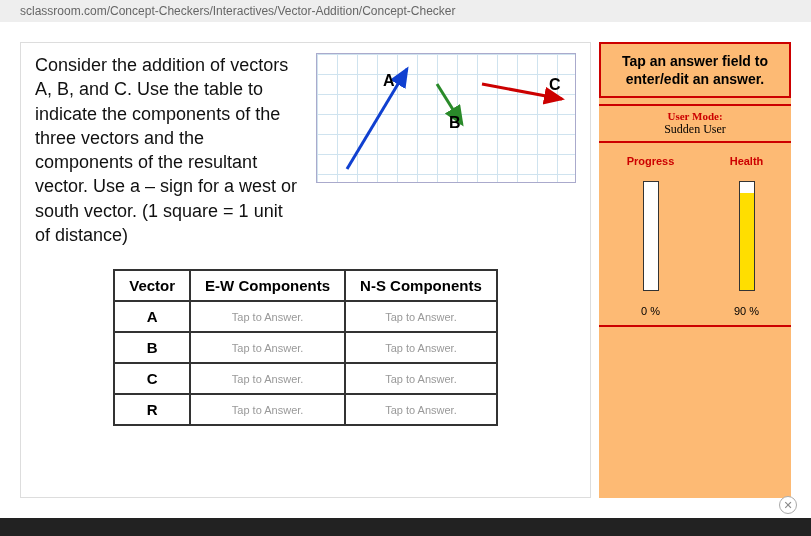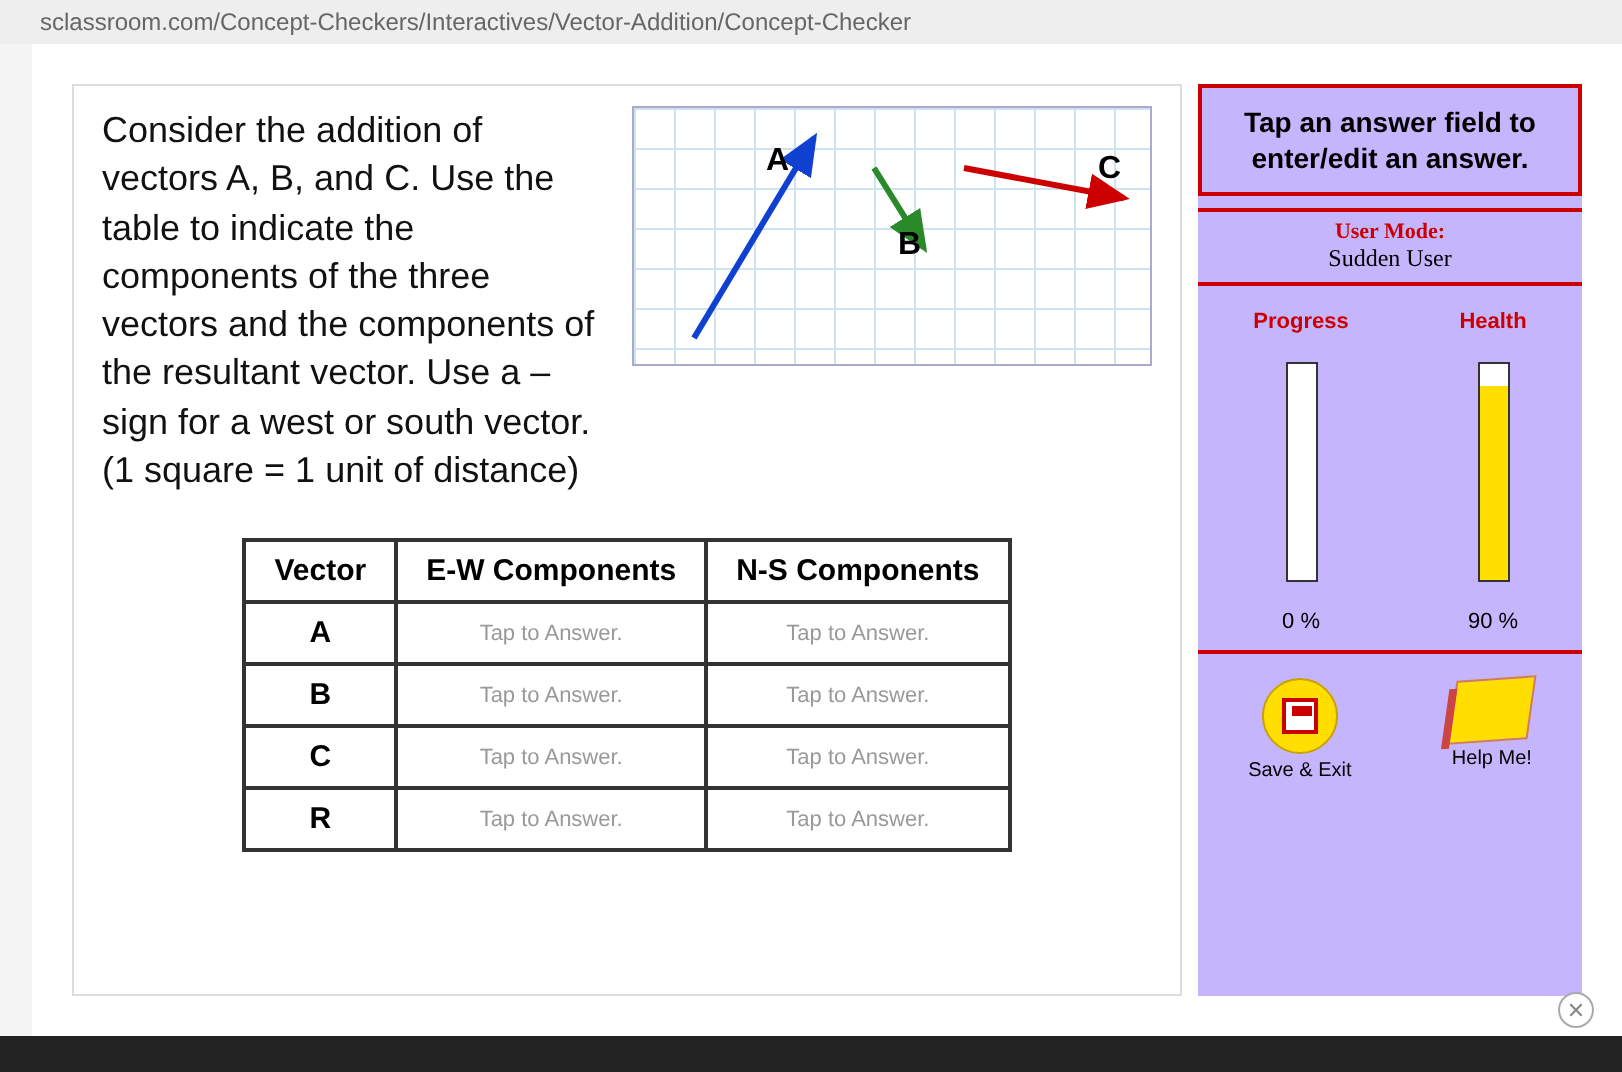--- a/index.html
+++ b/index.html
@@ -16,21 +16,20 @@
     color: #666;
     padding: 4px 20px;
     background: #eee;
   }
   .app {
     display: flex;
     padding: 20px;
     gap: 8px;
     background: #fff;
     height: calc(100% - 40px);
-    margin-left: 16px;
   }
   .left-panel {
     flex: 1;
     background: #fff;
     padding: 10px 14px;
     border: 1px solid #ddd;
   }
   .question-row {
     display: flex;
     gap: 16px;
@@ -75,21 +74,21 @@
     text-align: center;
   }
   .tap-cell {
     color: #999;
     font-size: 11px;
     cursor: pointer;
     min-width: 120px;
   }
   .right-panel {
     width: 192px;
-    background: #c4b5fd;
+    background: #fdba74;
     display: flex;
     flex-direction: column;
     gap: 6px;
   }
   .tip-box {
     border: 2px solid #c00;
     padding: 8px;
     font-size: 14px;
     font-weight: bold;
     text-align: center;
@@ -249,29 +248,17 @@
       </div>
       <div class="gauge">
         <div class="gtitle">Health</div>
         <div class="bar">
             <div class="fill" id="fill-health" style="height: 90%;"></div>
           </div>
         <div>90 %</div>
       </div>
     </div>
 
-    <div class="action-row">
-      <div class="action">
-        <div class="save-icon">
-            <div class="floppy"></div>
-          </div>
-        <span>Save &amp; Exit</span>
-      </div>
-      <div class="action">
-        <div class="book-icon"></div>
-        <span>Help Me!</span>
-      </div>
-    </div>
   </div>
 </div>
 
 <div class="close-x">✕</div>
 <div class="bottom-strip"></div>
 
 </body></html>

